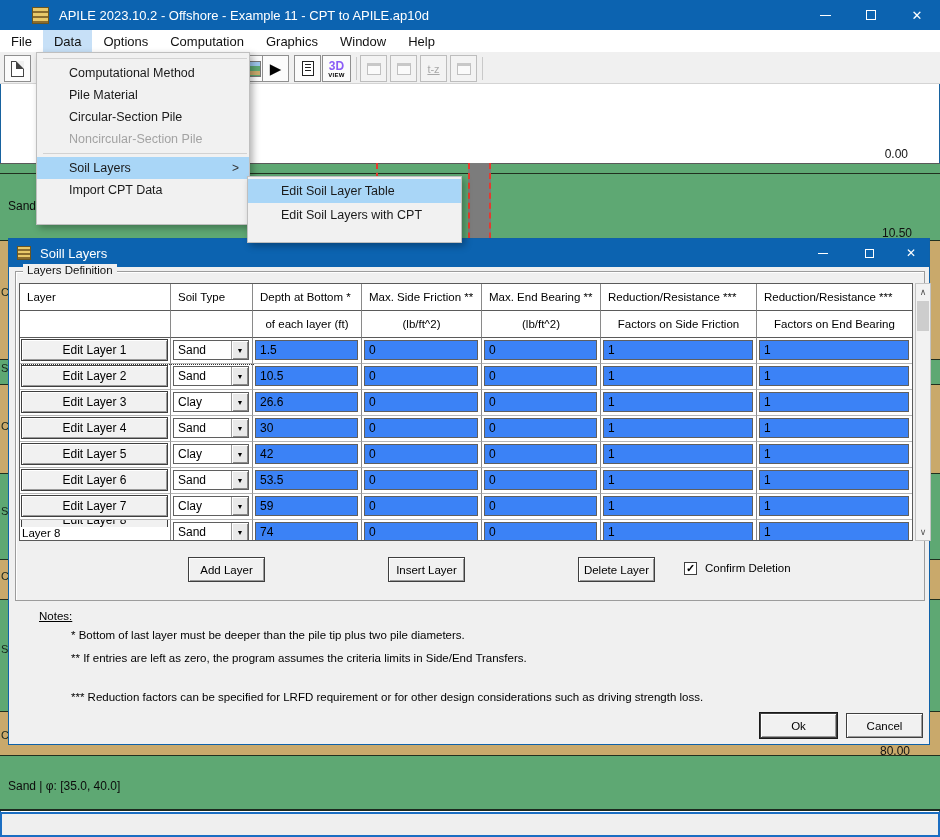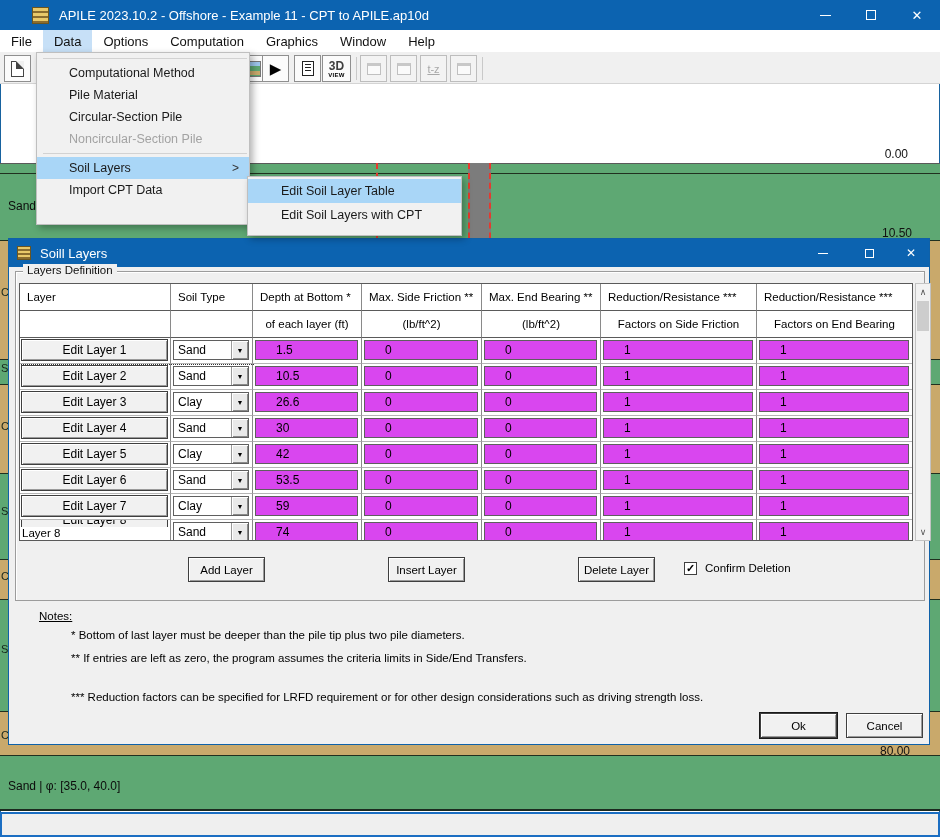--- a/index.html
+++ b/index.html
@@ -30,21 +30,21 @@
   .ico-newdoc { width:13px; height:16px; background:#fff; border:1px solid #444; position:relative; }
   .ico-newdoc::after { content:""; position:absolute; right:-1px; top:-1px; border:4px solid #f0f0f0; border-left-color:#444; border-bottom-color:#444; width:0; height:0; }
   .ico-soil { width:16px; height:16px; border:1px solid #777;
               background:linear-gradient(180deg,#9ec7ee 0 4px,#5ea873 4px 9px,#c9a96b 9px 13px,#5ea873 13px 16px); }
   .ico-play { color:#000; font-size:15px; line-height:1; }
   .ico-report { width:12px; height:15px; background:#fff; border:1px solid #222;
                 box-shadow: inset 0 -2px 0 #fff; position:relative; }
   .ico-report::before { content:""; position:absolute; left:2px; right:2px; top:2px; height:9px;
                 background:repeating-linear-gradient(180deg,#222 0 1px,#fff 1px 3px); }
   .ico-3d { text-align:center; line-height:1; }
-  .ico-3d .a { display:block; font-size:12px; font-weight:bold; color:#404040; }
+  .ico-3d .a { display:block; font-size:12px; font-weight:bold; color:#8b5cf6; }
   .ico-3d .b { display:block; font-size:6px; font-weight:bold; color:#000; letter-spacing:.3px; }
   .ico-frame { width:14px; height:12px; border:1px solid #c0c0c0; border-top:3px solid #c8c8c8; background:#fafafa; }
   .tz-label { font-size:11px; color:#a8a8a8; text-decoration:underline; }
 
   
   .band { position:absolute; left:0; width:940px; border-bottom:1px solid #20301f; }
   .sand { background:#5ea873; }
   .clay { background:#c9a96b; }
   .groundline { border-top:1px solid #5a5a5a; }
   .depth-label { position:absolute; font-size:12px; color:#111; text-align:right; width:60px; }
@@ -56,21 +56,21 @@
   .statusbar { position:absolute; left:0; top:812px; width:940px; height:25px; background:#efefef; border:2px solid #1b6ec2; z-index:2; }
 
   
   .popup { position:absolute; background:#f1f1f1; border:1px solid #bfbfbf; box-shadow:3px 3px 7px rgba(0,0,0,.3); z-index:10; font-size:12.5px; color:#1a1a1a; padding-top:2px; }
   .pItem { height:22px; display:flex; align-items:center; padding-left:32px; padding-right:10px; }
   .pItem.hl { background:#a9d6f7; }
   .pItem.dis { color:#a3a3a3; }
   .pSep { border-top:1px solid #d2d2d2; margin:3px 2px 3px 6px; }
   .pArrow { margin-left:auto; font-size:12px; color:#333; }
   #menu-data-popup { left:36px; top:52px; width:214px; height:173px; }
-  #submenu-popup { left:247px; top:176px; width:215px; height:60px; }
+  #submenu-popup { left:247px; top:176px; width:215px; height:67px; }
   #submenu-popup .pItem { height:24px; padding-left:33px; }
 
   
   .dialog { position:absolute; left:8px; top:238px; width:922px; height:507px; background:#f0f0f0; border:1px solid #0f61a8; z-index:5; }
   .dlg-titlebar { position:absolute; left:0; top:0; width:100%; height:28px; background:#0c63b0; display:flex; align-items:center; }
   .dlg-ico { width:14px; height:14px; margin-left:8px; border:1px solid #6b5520;
              background:repeating-linear-gradient(180deg,#e8c96a 0 2px,#8a6d2f 2px 4px); }
   .dlg-title { color:#fff; font-size:13px; margin-left:9px; }
   .dwbtn { position:absolute; top:0; width:40px; height:28px; display:flex; align-items:center; justify-content:center; color:#fff; font-size:12px; }
   .dglyph-min { width:10px; border-top:1px solid #fff; }
@@ -85,21 +85,21 @@
   .trow { display:flex; }
   .hrow { height:27px; }
   .drow { height:26px; }
   .th, .td { border-right:1px solid #8a8a8a; position:relative; }
   .hrow .th { border-bottom:1px solid #5a5a5a; display:flex; align-items:center; font-size:11.5px; color:#000; padding-left:7px; background:#fff; }
   .hrow.h2 .th { justify-content:center; padding-left:0; }
   .td { border-bottom:1px solid #b5b5b5; }
   .c0{width:151px;} .c1{width:82px;} .c2{width:109px;} .c3{width:120px;} .c4{width:119px;} .c5{width:156px;} .c6{width:155px; border-right:none;}
   .btn3d { background:#f1f1f1; border:1px solid #3f3f3f; box-shadow: inset 1px 1px 0 #ffffff, inset -1px -1px 0 #9a9a9a; font-family:"Liberation Sans",sans-serif; }
   .layerbtn { position:absolute; left:1px; top:1px; right:2px; bottom:2px; font-size:12px; color:#000; }
-  .fld { position:absolute; left:2px; top:2px; right:3px; bottom:3px; background:#d946ef; border:1px solid #5f5f5f; font-size:12px; padding:2px 0 0 20px; color:#000; }
+  .fld { position:absolute; left:2px; top:2px; right:3px; bottom:3px; background:#3b82f6; border:1px solid #5f5f5f; font-size:12px; padding:2px 0 0 4px; color:#000; }
   .combo { position:absolute; left:2px; top:2px; right:3px; bottom:3px; background:#fff; border:1px solid #5f5f5f; display:flex; }
   .cval { flex:1; font-size:12px; padding:2px 0 0 4px; color:#000; }
   .dbtn { width:17px; background:#e9e9e9; border-left:1px solid #9a9a9a; box-shadow: inset 1px 1px 0 #fff, inset -1px -1px 0 #8a8a8a; display:flex; align-items:center; justify-content:center; font-size:7px; color:#000; }
   .focusdots { position:absolute; left:1px; top:80px; width:233px; border-top:1px dotted #333; z-index:3; }
   .btn-sliver { position:absolute; left:1px; top:0; right:2px; height:7px; overflow:hidden; border-left:1px solid #3f3f3f; border-right:1px solid #3f3f3f; background:#f1f1f1; font-size:12px; text-align:center; }
   .btn-sliver span { display:block; margin-top:-7px; }
   .layer8lbl { position:absolute; left:2px; top:7px; font-size:11.5px; color:#000; }
 
   
   .sbar { position:absolute; left:896px; top:0; width:16px; height:258px; background:#f2f2f2; border:1px solid #c3c3c3; }

